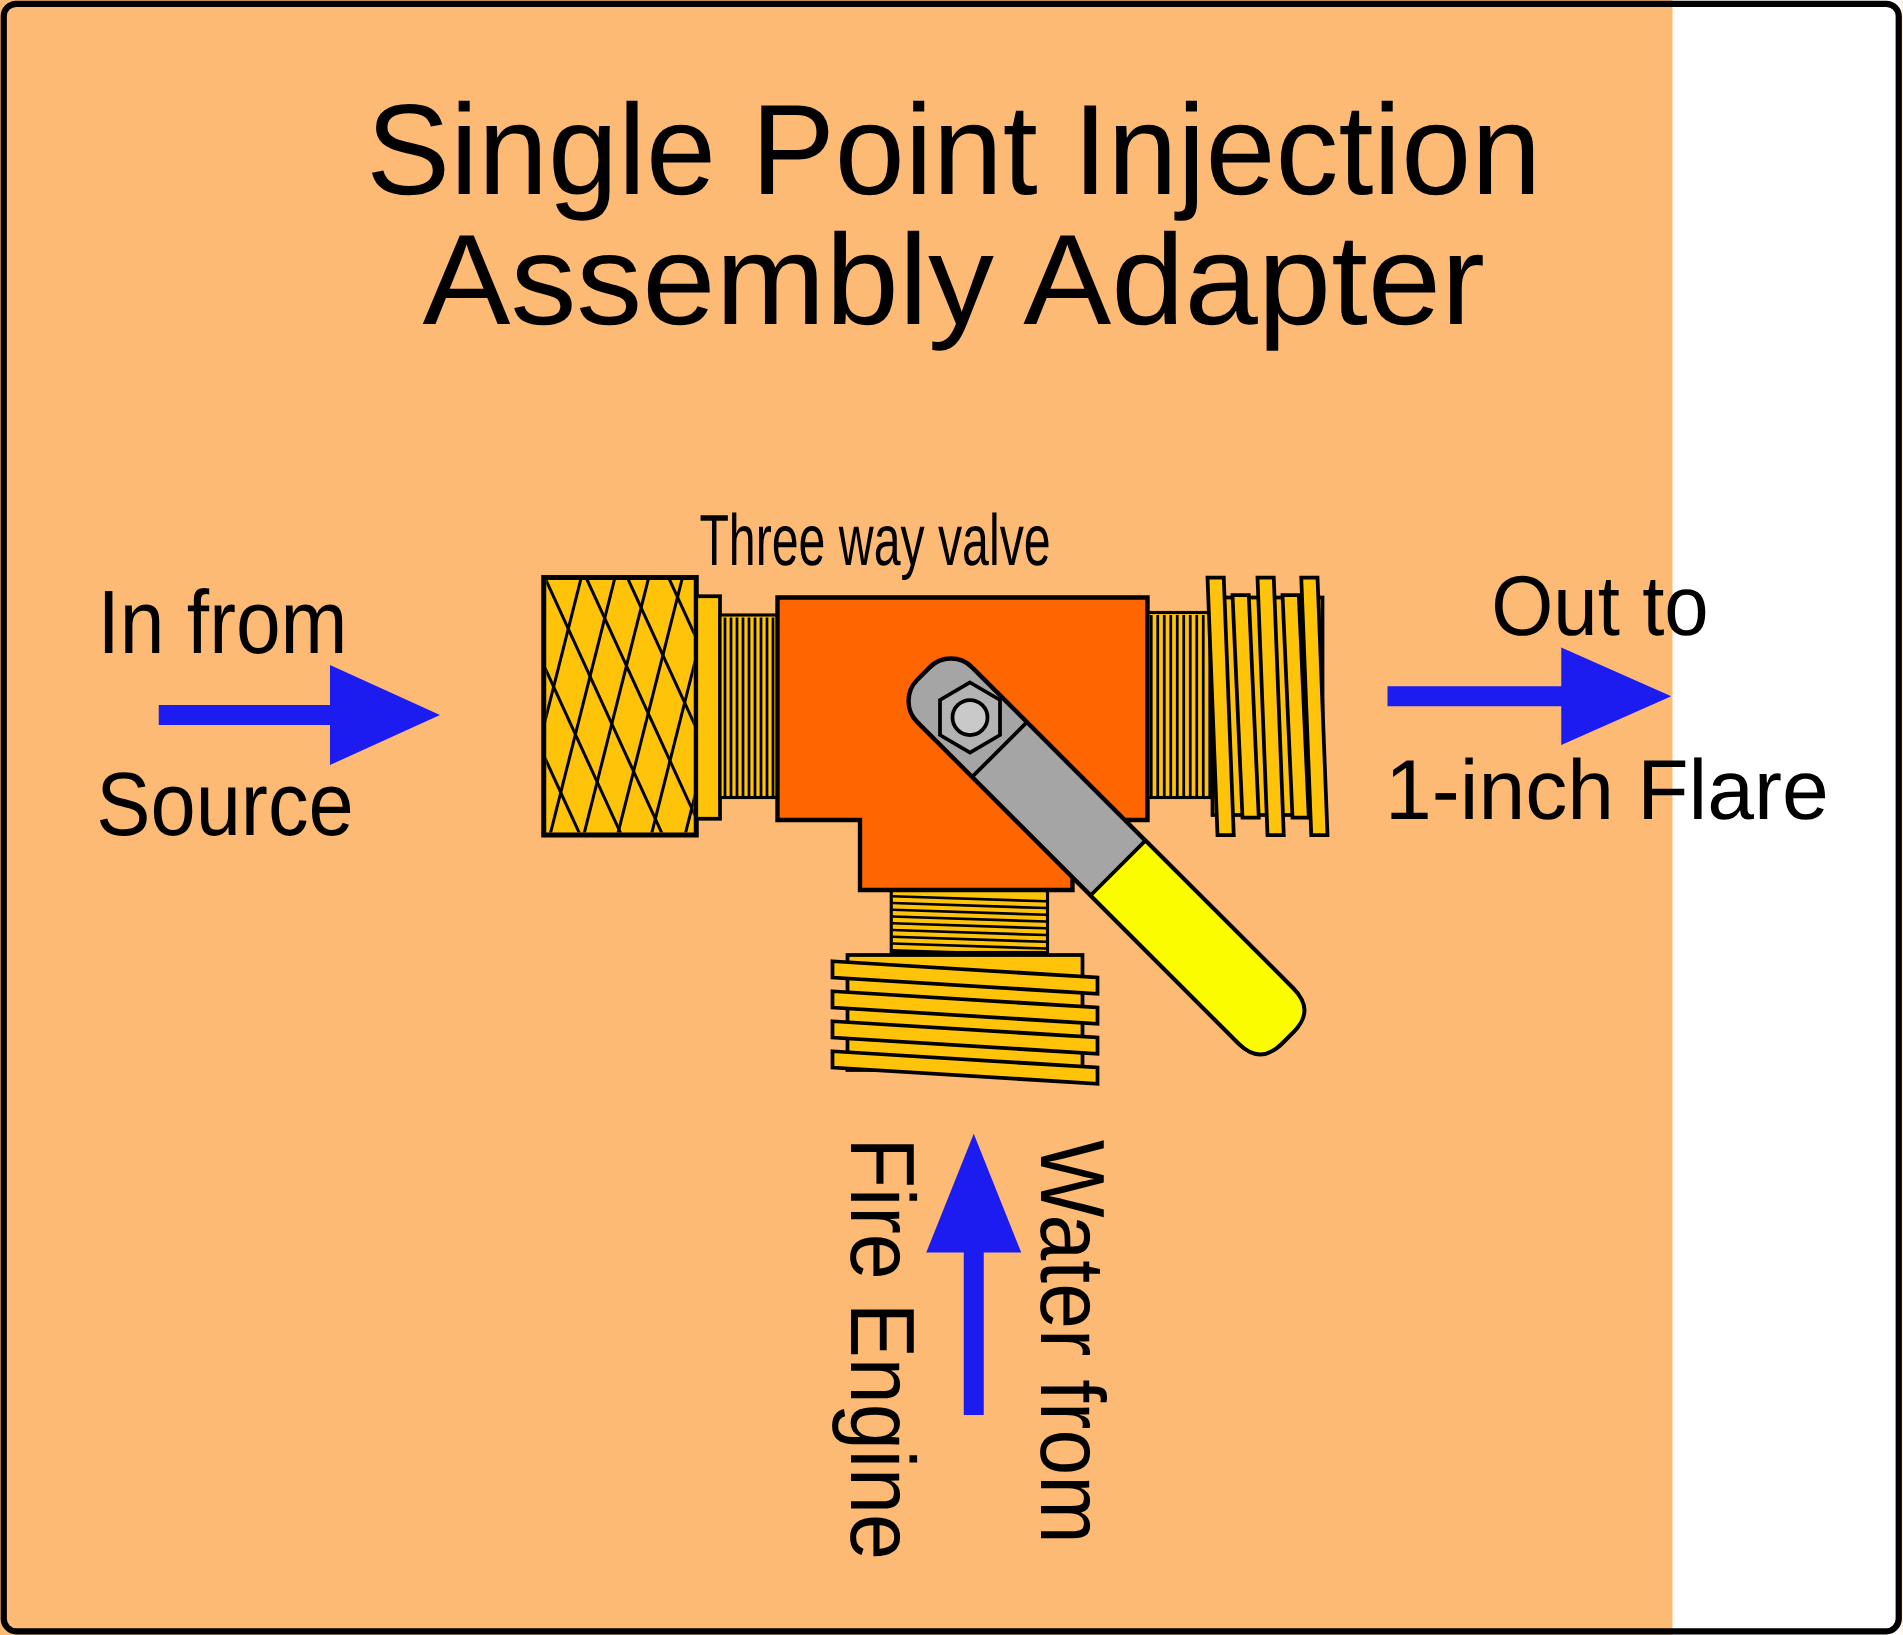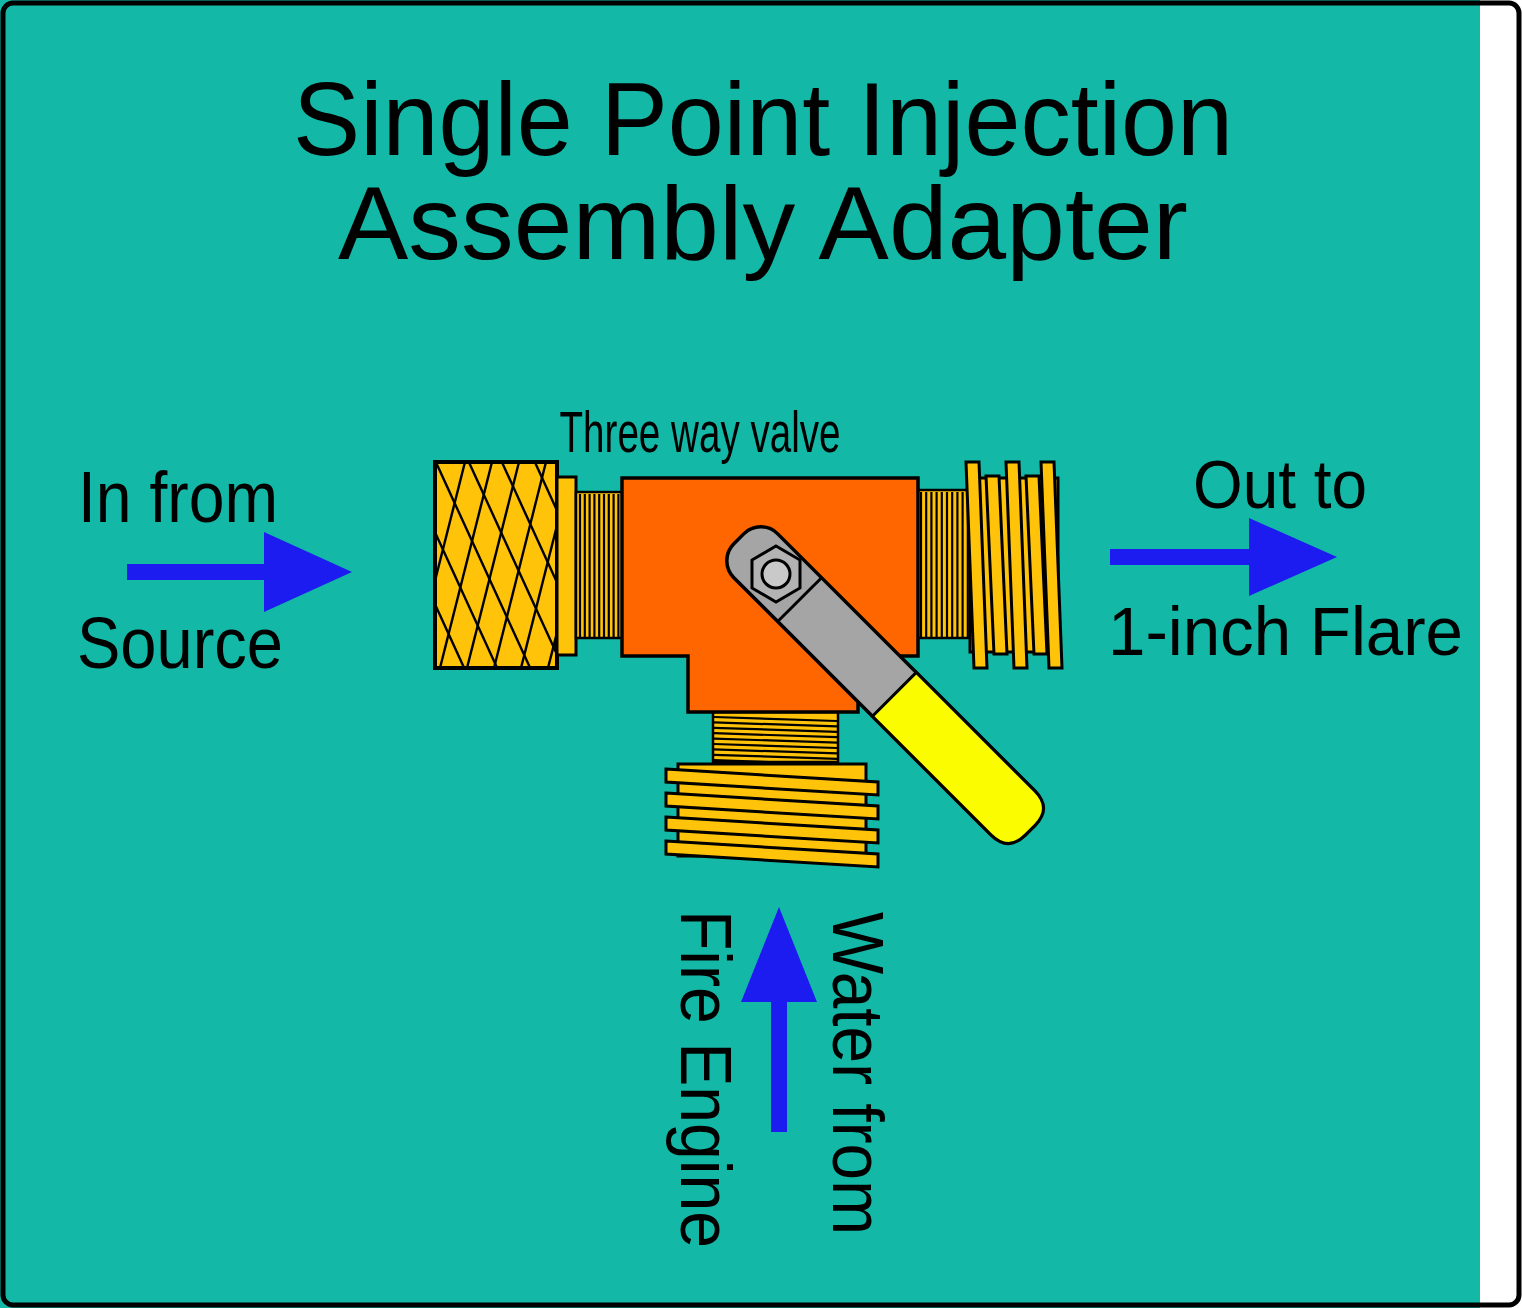--- a/index.html
+++ b/index.html
@@ -1,16 +1,16 @@
 <!DOCTYPE html>
 <html><head>
 <meta charset="utf-8">
 <style>
   html,body{margin:0;padding:0;background:#ffffff;width:1522px;height:1308px;overflow:hidden;}
-  .page{position:relative;width:1480px;height:1308px;background:#14b8a6;}
+  .page{position:relative;width:1338px;height:1308px;background:#fdba74;}
   svg{display:block;}
   svg text{font-family:"Liberation Sans", sans-serif;fill:#000000;}
   .threads line{stroke:#000000;stroke-width:2.2;}
   .knurl line{stroke:#000000;stroke-width:2.4;}
   .o3{stroke:#000000;stroke-width:3;}
   .o35{stroke:#000000;stroke-width:3.5;}
   .o4{stroke:#000000;stroke-width:4;}
   .o25{stroke:#000000;stroke-width:2.5;}
   .noline{stroke:none;}
 </style>

